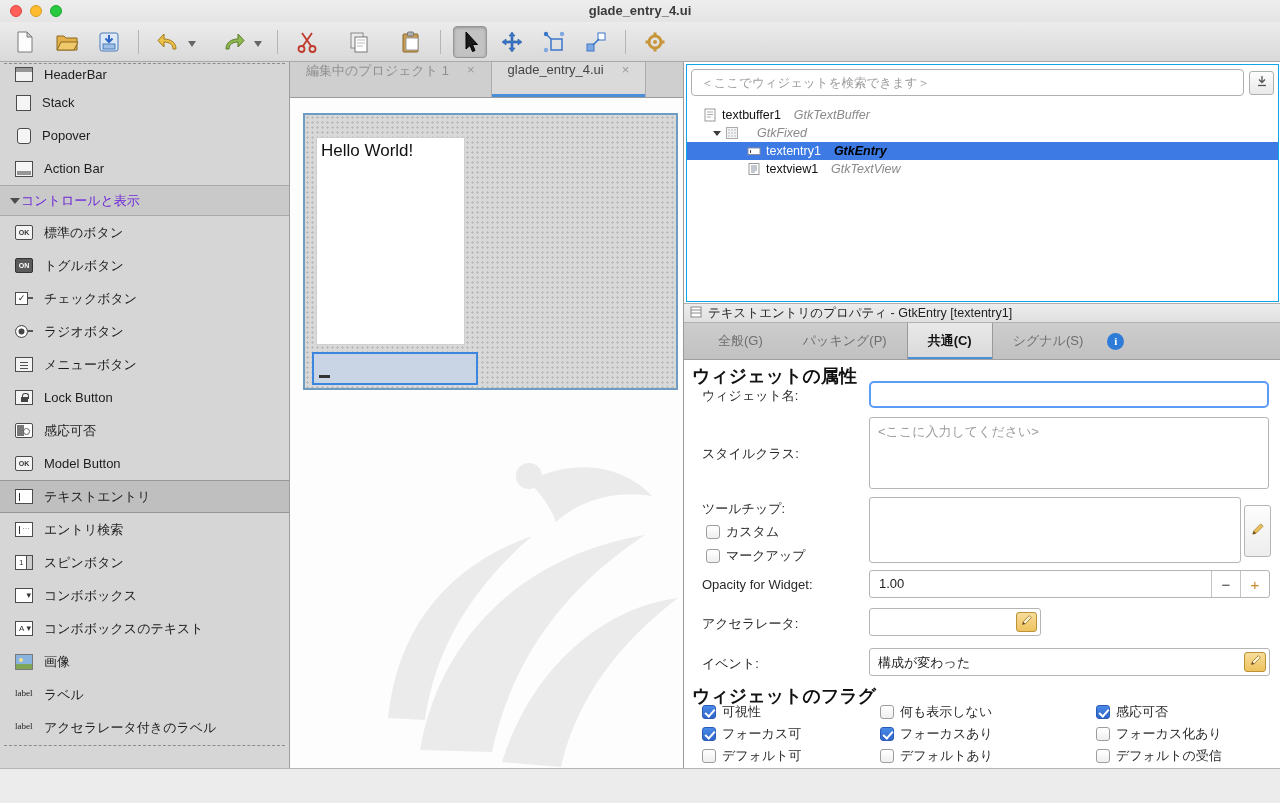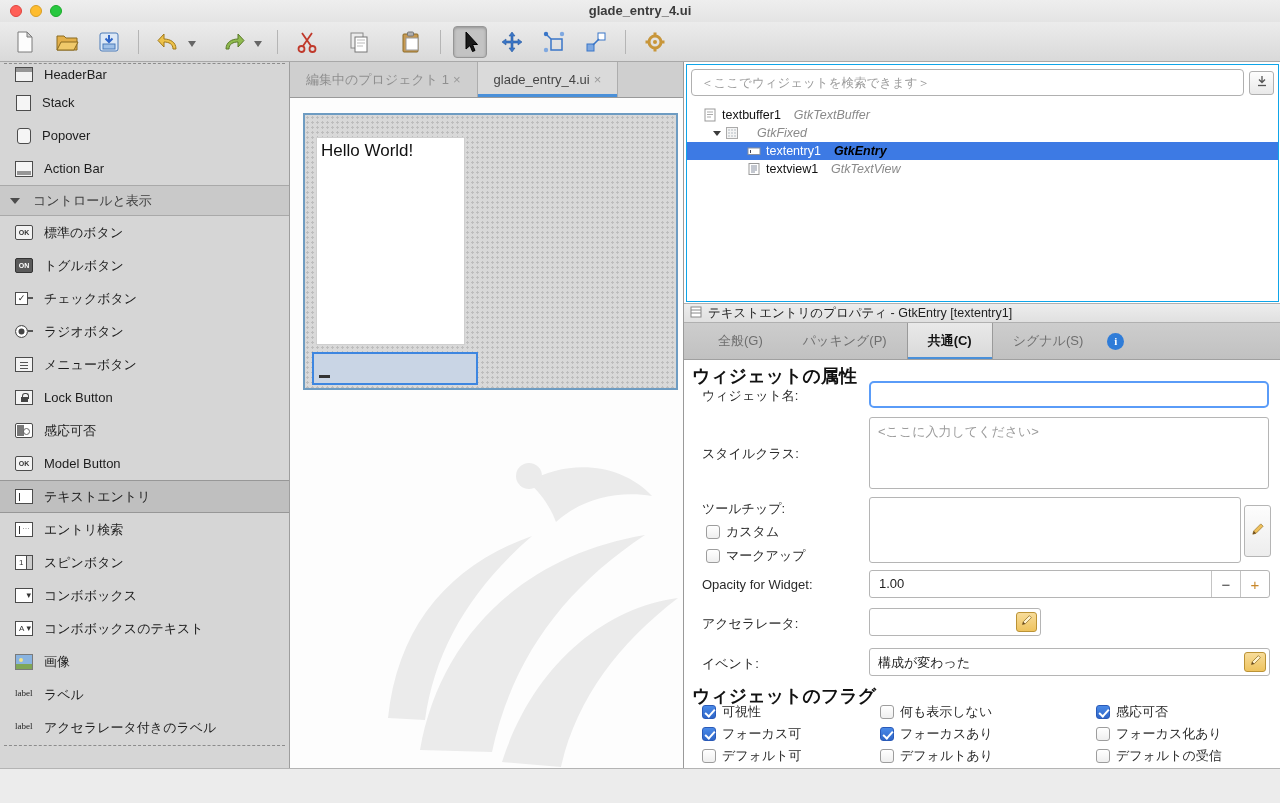--- a/index.html
+++ b/index.html
@@ -34,23 +34,23 @@
   .bottombar { position:absolute; left:0; bottom:0; width:1280px; height:35px;
     background:#ececec; border-top:1px solid #b4b4b4; }
 
   
   .palette { position:absolute; left:0; top:0; width:290px; height:706px;
     background:#d6d6d6; border-right:1px solid #9e9e9e; overflow:hidden; }
   .pal-dash { position:absolute; left:4px; right:4px; border-top:1px dashed #8c8c8c; z-index:3; }
   .pal-item { height:33px; display:flex; align-items:center; font-size:13px; color:#1d1d1d; }
   .pal-item.first { height:24px; }
   .pal-item.selected { background:#bfbfbf; border-top:1px solid #979797; border-bottom:1px solid #979797; }
-  .pal-section { height:31px; display:flex; align-items:center; gap:13px; padding-left:10px;
+  .pal-section { height:31px; display:flex; align-items:center; gap:1px; padding-left:10px;
     background:#c9c9c9; border-top:1px solid #a9a9a9; border-bottom:1px solid #a9a9a9;
-    font-size:13px; color:#404040; }
+    font-size:13px; color:#6d28d9; }
   .tri-down { width:0; height:0; border-left:5px solid transparent; border-right:5px solid transparent;
     border-top:6px solid #4c4c4c; }
   .pi { width:18px; height:15px; margin:0 11px 0 15px; position:relative; flex:none; font-style:normal; }
   .i-headerbar { border:1px solid #4c4c4c; background:linear-gradient(#969696 0 4px,#f2f2f2 4px); }
   .i-stack { border:1px solid #4c4c4c; width:15px; height:16px; margin-left:16px; background:#f5f5f5; }
   .i-popover { border:1px solid #4c4c4c; width:14px; height:16px; margin-left:17px; border-radius:3px; background:#f5f5f5; }
   .i-popovermenu { border:1px solid #4c4c4c; width:13px; height:16px; margin-left:17px; background:#fff; }
   .i-actionbar { border:1px solid #4c4c4c; height:16px; background:#f5f5f5; }
   .i-actionbar::after { content:""; position:absolute; left:1px; right:1px; bottom:1px; height:4px; background:#969696; }
   .i-okbtn,.i-modelbtn { border:1px solid #4c4c4c; border-radius:2px; background:#f3f3f3;
@@ -98,21 +98,21 @@
   .i-image::after { content:""; position:absolute; left:3px; top:3px; width:4px; height:4px;
     border-radius:50%; background:#f2e28a; }
   .i-label,.i-accellabel { border:none; }
   .i-label::after,.i-accellabel::after { content:"label"; position:absolute; left:0; top:1px;
     font-family:"Liberation Serif",serif; font-size:9px; color:#222; }
 
   
   .center { position:absolute; left:290px; top:0; width:393px; height:706px; }
   .tabbar { position:absolute; left:0; top:0; right:0; height:36px; background:#cfcfcf;
     border-bottom:1px solid #9a9a9a; display:flex; }
-  .doc-tab { display:flex; align-items:center; gap:4px; padding:0 16px; font-size:13px;
+  .doc-tab { display:flex; align-items:flex-start; gap:18px; padding:0 16px; font-size:13px;
     color:#8f8f8f; border-right:1px solid #adadad; }
   .doc-tab.active { background:#dadada; color:#454545; box-shadow:inset 0 -3px 0 #4a90d9; }
   .tab-close { color:#9a9a9a; font-size:13px; }
   .canvas { position:absolute; left:0; top:36px; right:0; bottom:0; background:#fdfdfd; overflow:hidden; }
   .watermark { position:absolute; right:0; bottom:0; }
   .gwindow { position:absolute; left:13px; top:15px; width:375px; height:277px;
     border:2px solid #6e9cc2; background-color:#d9d9d9;
     background-image:radial-gradient(#bdbdbd 1px, transparent 1.2px); background-size:5px 5px; }
   .gtextview { position:absolute; left:11px; top:22px; width:149px; height:208px;
     background:#fff; border:1px solid #cfcfcf; font-size:17px; color:#111; padding:3px 4px; }

